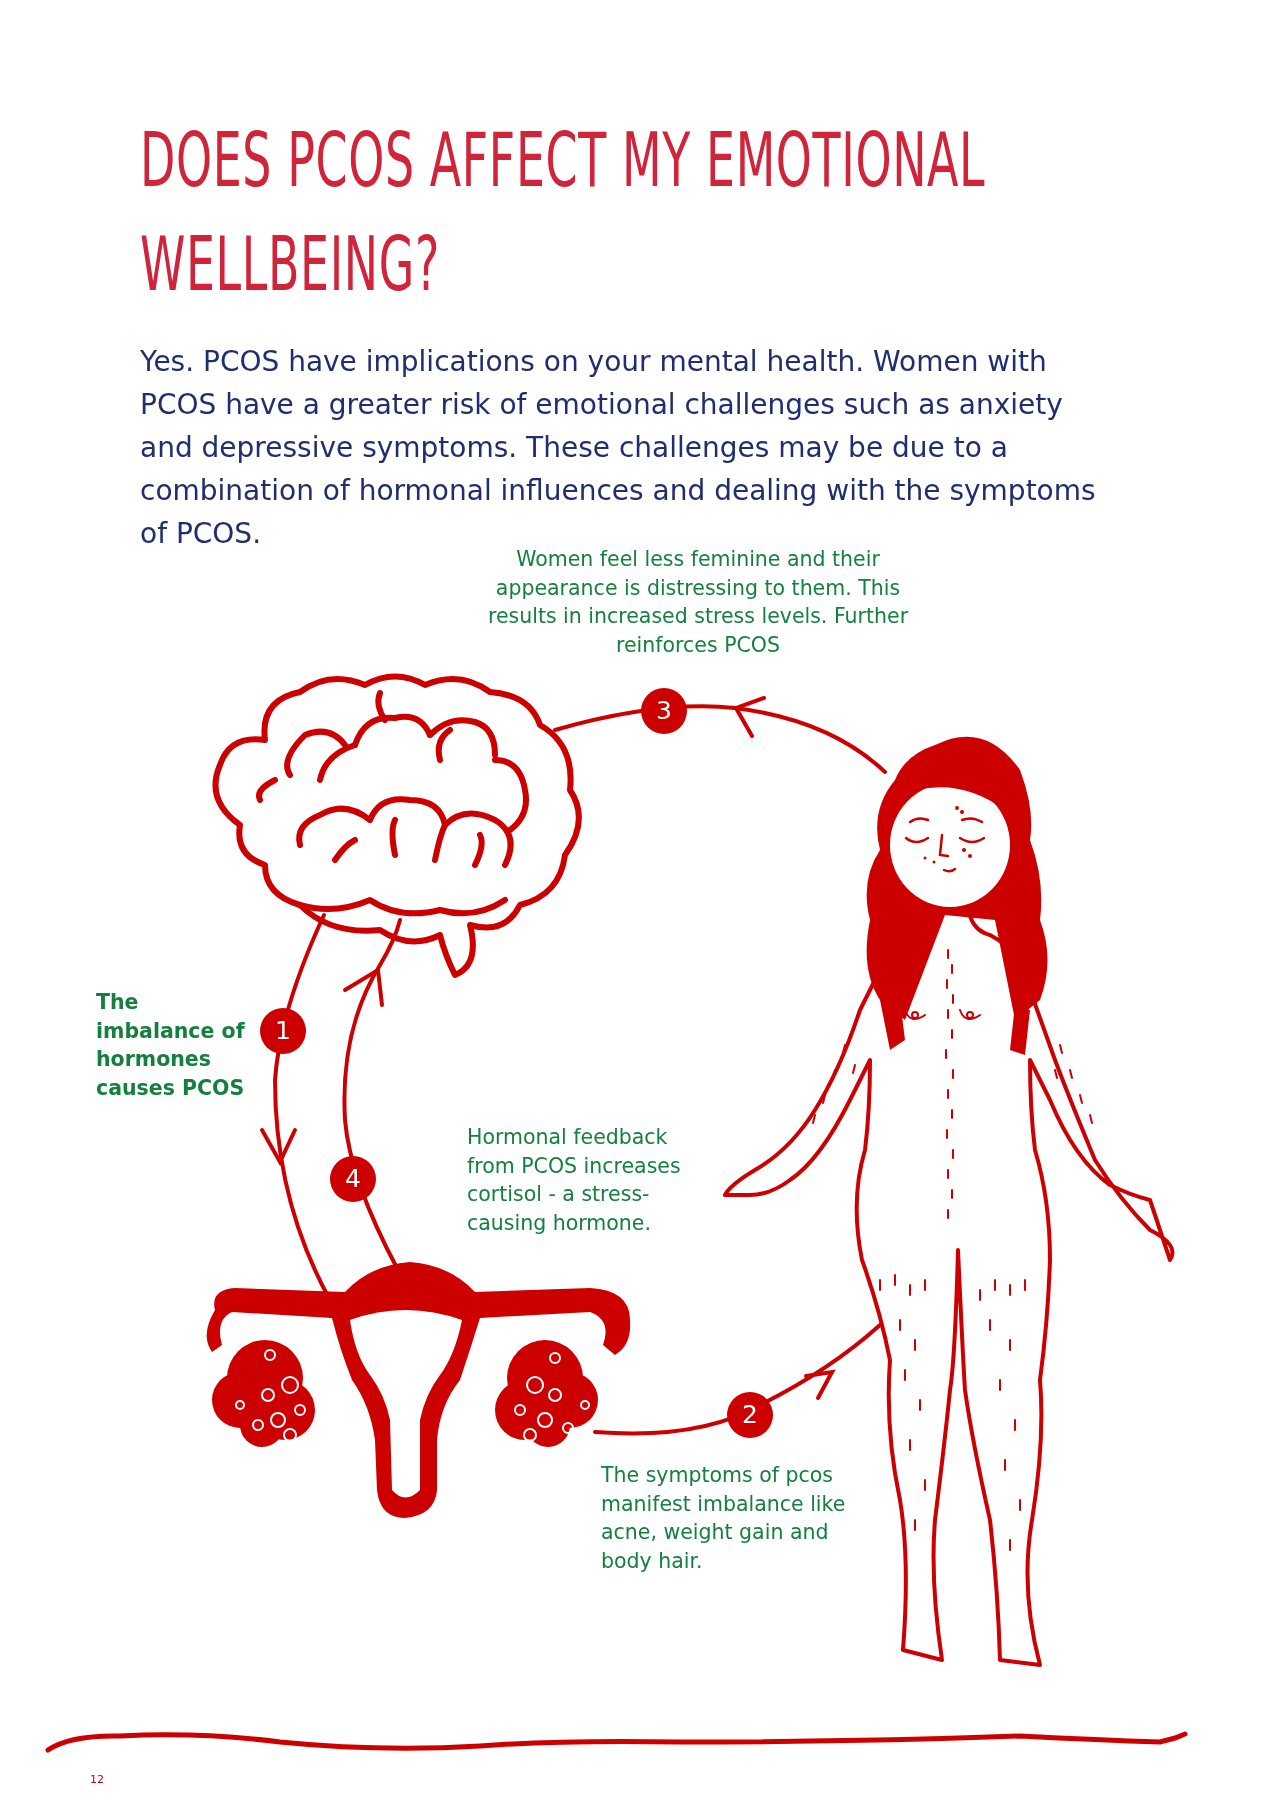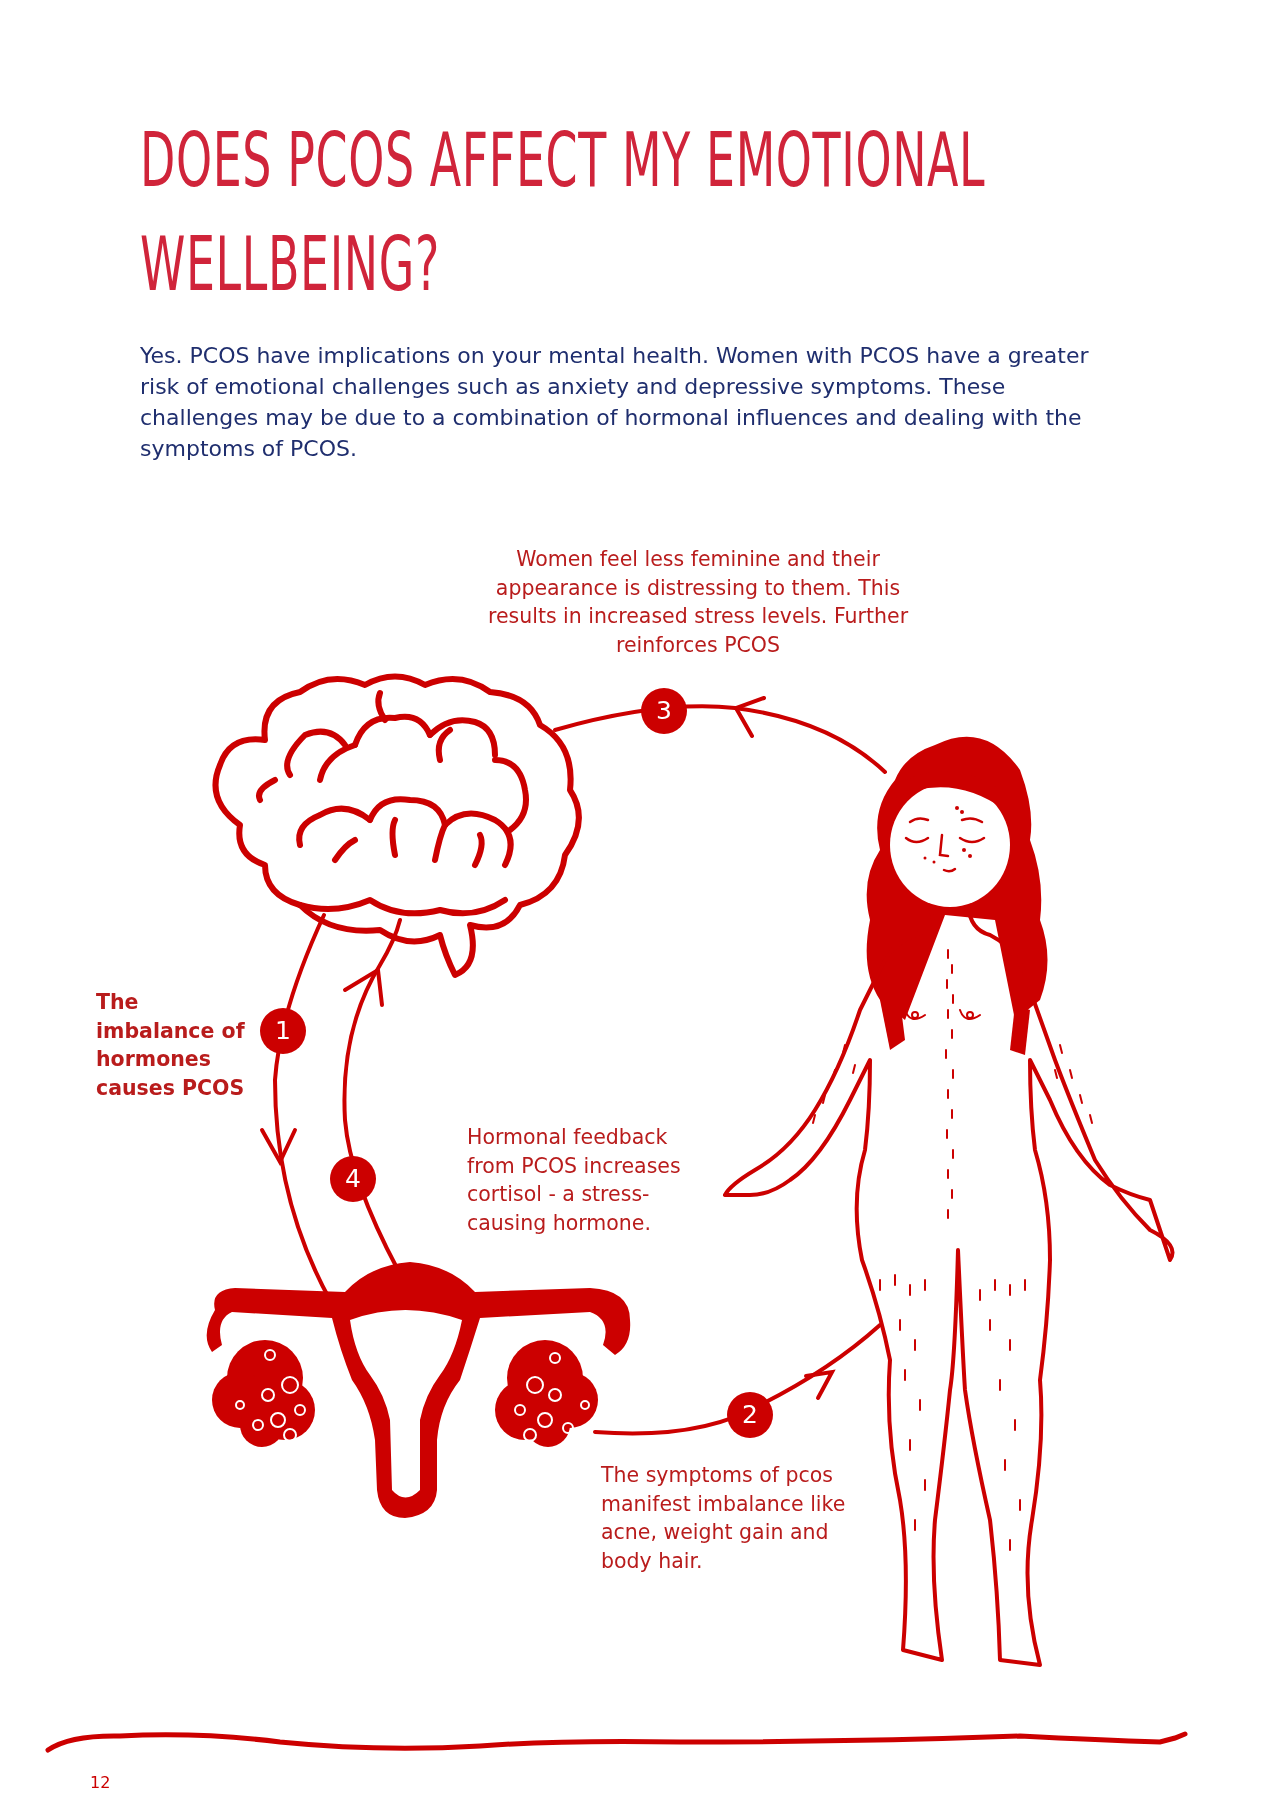--- a/index.html
+++ b/index.html
@@ -7,35 +7,35 @@
   .title {
     position: absolute; left: 140px; top: 108px; width: 900px;
     font-family: "DejaVu Sans", sans-serif; font-weight: normal;
     color: #d0243a; font-size: 74px; line-height: 104px; letter-spacing: 1px;
     text-transform: uppercase; transform: scaleX(0.62); transform-origin: left top;
     margin: 0;
   }
   .title span { display: block; white-space: nowrap; }
   .intro {
     position: absolute; left: 140px; top: 340px; width: 960px;
-    color: #1f2e6e; font-size: 22px; line-height: 31px;
+    color: #1f2e6e; font-size: 28px; line-height: 43px;
     font-family: "DejaVu Sans", sans-serif; font-weight: normal; margin: 0;
   }
-  .cap { position: absolute; color: #b91c1c; font-family: "DejaVu Sans", sans-serif; font-size: 20.5px; line-height: 28.5px; margin: 0; }
+  .cap { position: absolute; color: #15803d; font-family: "DejaVu Sans", sans-serif; font-size: 20.5px; line-height: 28.5px; margin: 0; }
   .cap-top { left: 478px; top: 545px; width: 440px; text-align: center; }
   .cap-1 { left: 96px; top: 988px; width: 160px; font-weight: bold; }
   .cap-4 { left: 423px; top: 1123px; width: 240px; margin-left: 44px; }
   .cap-2 { left: 601px; top: 1461px; width: 260px; }
   .diagram { position: absolute; left: 0; top: 0; width: 1273px; height: 1800px; }
   .badge {
     position: absolute; width: 46px; height: 46px; border-radius: 50%;
     background: #cc0000; color: #ffffff; font-family: "DejaVu Sans", sans-serif;
     font-size: 25px; line-height: 46px; text-align: center;
   }
-  .page-num { position: absolute; left: 90px; top: 1773px; color: #cc0000; font-size: 16px; font-family: "DejaVu Sans", sans-serif; }
+  .page-num { position: absolute; left: 90px; top: 1773px; color: #cc0000; font-size: 11px; font-family: "DejaVu Sans", sans-serif; }
 </style>
 </head>
 <body>
 
 <h1 class="title">
   <span>Does PCOS Affect my emotional</span>
   <span>wellbeing?</span>
 </h1>
 
 <p class="intro">Yes. PCOS have implications on your mental health. Women with PCOS have a greater risk of emotional challenges such as anxiety and depressive symptoms. These challenges may be due to a combination of hormonal influences and dealing with the symptoms of PCOS.</p>

